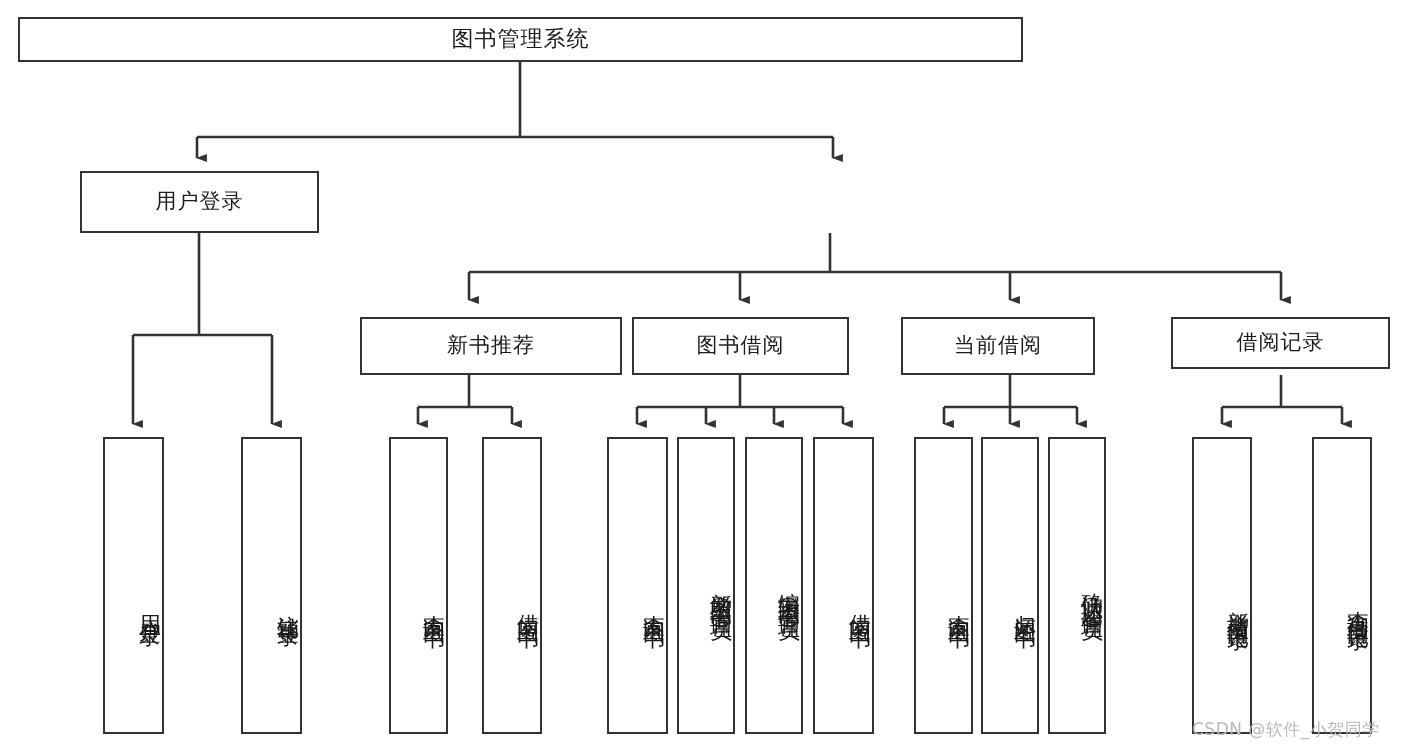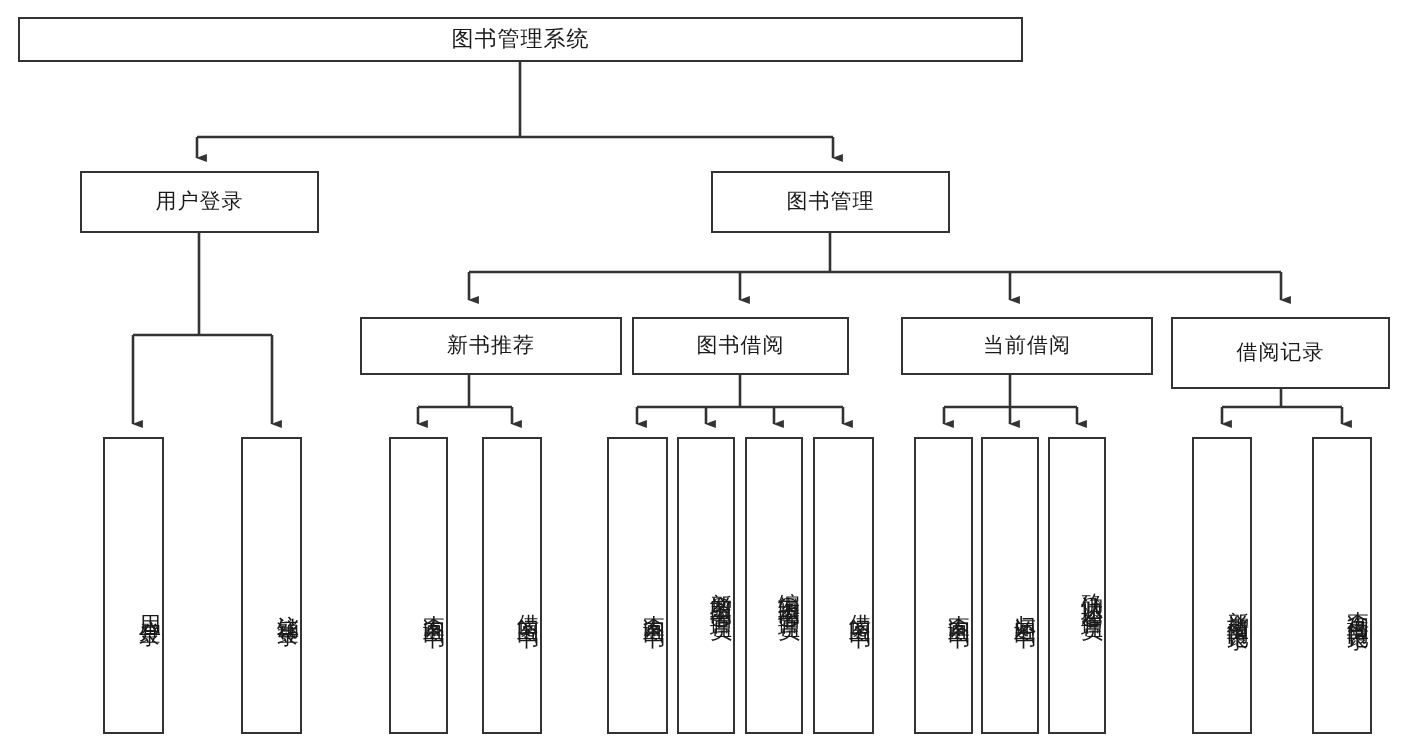--- a/index.html
+++ b/index.html
@@ -121,34 +121,31 @@
     </g>
   </svg>
 
   <div class="node horiz root" style="left:18px; top:17px; width:1005px; height:45px;text-align:right;">
     <span>图书管理系统</span>
   </div>
 
   <div class="node horiz" style="left:80px; top:171px; width:239px; height:62px;">
     <span>用户登录</span>
   </div>
-  <div class="node horiz" style="left:711px; top:171px; width:239px; height:62px;">
-    <span>图书管理</span>
-  </div>
 
   <div class="node horiz" style="left:360px; top:317px; width:262px; height:58px;">
     <span>新书推荐</span>
   </div>
   <div class="node horiz" style="left:632px; top:317px; width:217px; height:58px;font-family:Liberation Serif, serif;">
     <span>图书借阅</span>
   </div>
-  <div class="node horiz" style="left:901px; top:317px; width:252px; height:58px;">
+  <div class="node horiz" style="left:901px; top:317px; width:194px; height:58px;">
     <span>当前借阅</span>
   </div>
-  <div class="node horiz" style="left:1171px; top:317px; width:219px; height:72px;">
+  <div class="node horiz" style="left:1171px; top:317px; width:219px; height:52px;">
     <span>借阅记录</span>
   </div>
 
   <div class="node vert" style="left:103px; top:437px; width:61px; height:297px;">
     <span>用户登录</span>
   </div>
   <div class="node vert" style="left:241px; top:437px; width:61px; height:297px;">
     <span>注销登录</span>
   </div>
 
@@ -182,14 +179,17 @@
     <span>确认归还（管理员）</span>
   </div>
 
   <div class="node vert" style="left:1192px; top:437px; width:60px; height:297px;">
     <span>新增借阅记录</span>
   </div>
   <div class="node vert" style="left:1312px; top:437px; width:60px; height:297px;">
     <span>查询借阅记录</span>
   </div>
 
+  <div class="watermark" style="left:1192px; top:718px;">
+    <span>CSDN @软件_小贺同学</span>
+  </div>
 
 </div>
 
 </body></html>

